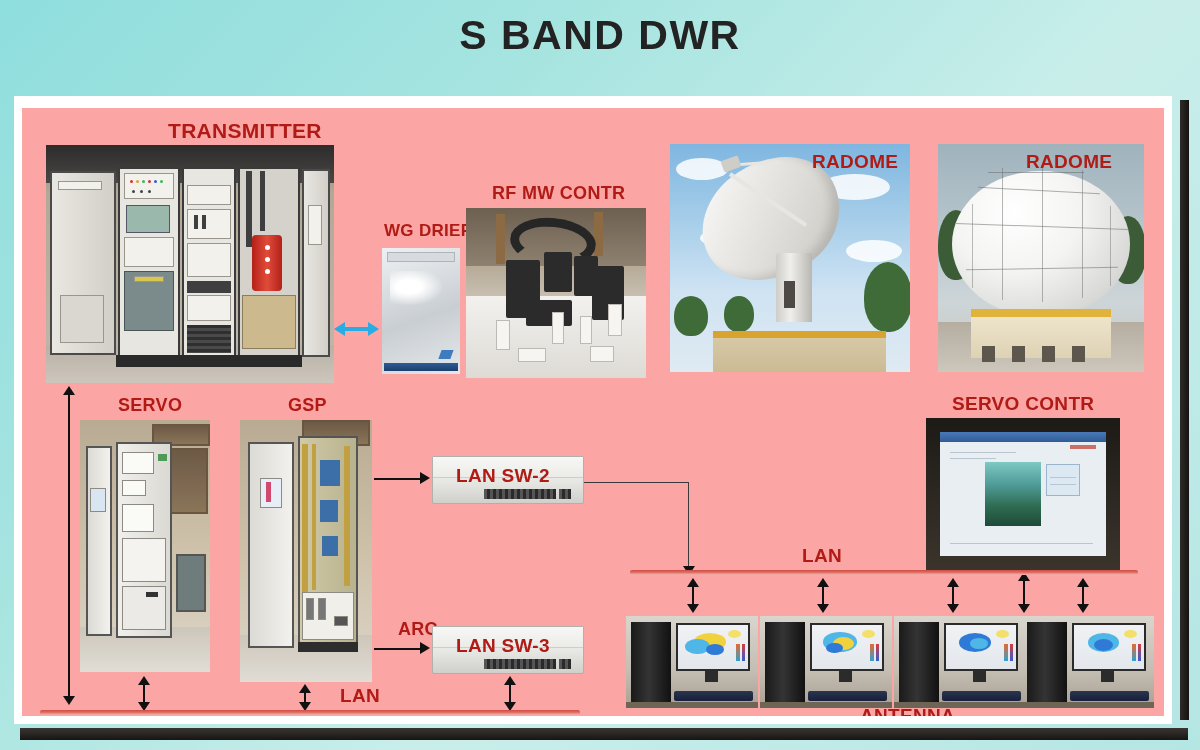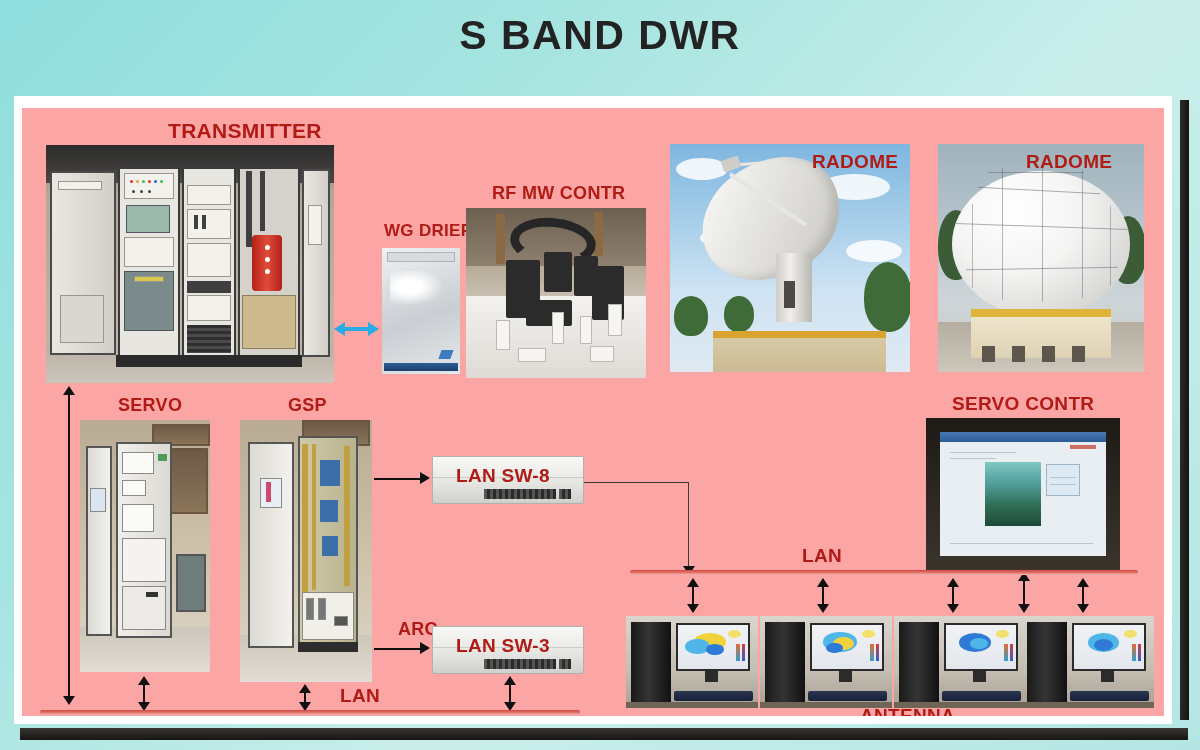--- a/index.html
+++ b/index.html
@@ -413,21 +413,21 @@
   <div class="lbl" style="left:266px; top:288px; font-size:18px;">GSP</div>
 
   <div class="hline" style="left:352px; top:370px; width:46px;"></div>
   <div class="arrow-right" style="left:398px; top:364px;"></div>
 
   <div class="switch" style="left:410px; top:348px; width:152px; height:48px;">
     <div class="switch-top"></div>
     <div class="switch-ports"></div>
     <div class="switch-ports2"></div>
   </div>
-  <div class="lbl" style="left:434px; top:358px; font-size:19px;">LAN SW-8</div>
+  <div class="lbl" style="left:434px; top:358px; font-size:19px;">LAN SW-2</div>
 
   <div class="hline-thin" style="left:562px; top:374px; width:104px;"></div>
   <div class="vline-thin" style="left:666px; top:374px; height:86px;"></div>
   <div class="arrow-down" style="left:661px; top:458px;"></div>
 
   <div class="lbl" style="left:376px; top:512px; font-size:18px;">ARC</div>
   <div class="hline" style="left:352px; top:540px; width:46px;"></div>
   <div class="arrow-right" style="left:398px; top:534px;"></div>
 
   <div class="switch" style="left:410px; top:518px; width:152px; height:48px;">

